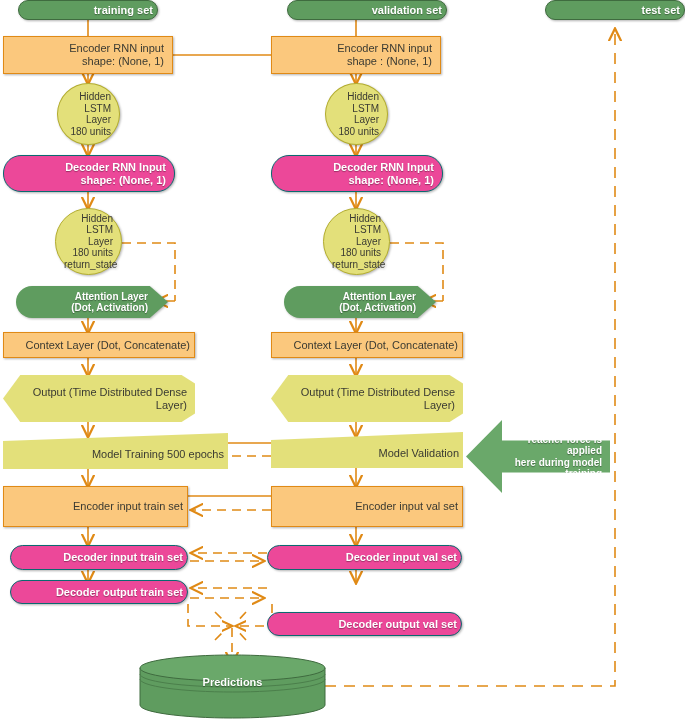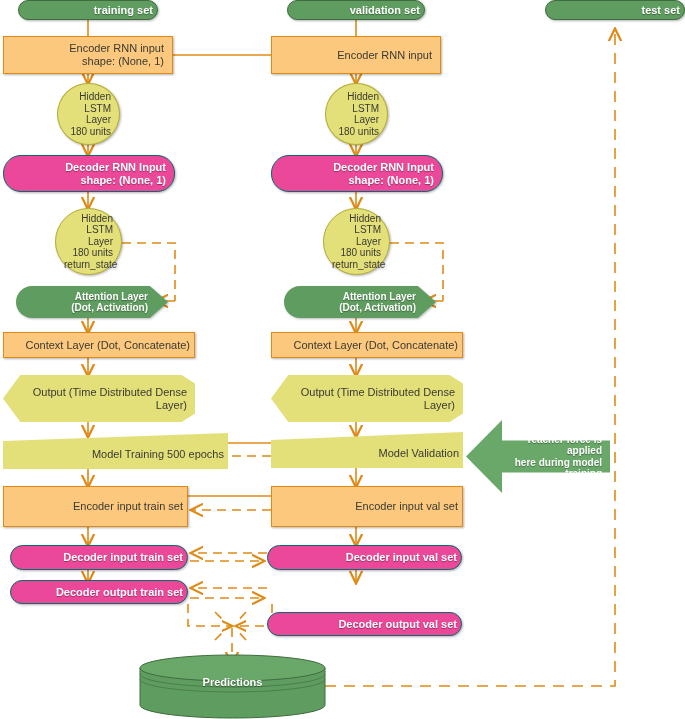--- a/index.html
+++ b/index.html
@@ -171,27 +171,28 @@
   </div>
 
   <div class="node pill-teal shadow" style="left:10px;top:545px;width:178px;height:25px;">
     <span>Decoder input train set</span>
   </div>
 
   <div class="node pill-teal shadow" style="left:10px;top:580px;width:178px;height:24px;">
     <span>Decoder output train set</span>
   </div>
 
-  <div class="node pill-green shadow" style="left:287px;top:0px;width:138px;height:20px;">
+  <div class="node pill-green shadow" style="left:287px;top:0px;width:160px;height:20px;">
     <span>validation  set</span>
   </div>
 
   <div class="node box-orange shadow" style="left:271px;top:36px;width:170px;height:38px;">
     <span>
       <span>Encoder RNN input</span>
+      <span>shape : (None, 1)</span>
     </span>
   </div>
 
   <div class="node circle-yellow shadow" style="left:325px;top:83px;width:63px;height:62px;">
     <span>
       <span>Hidden</span>
       <span>LSTM Layer</span>
       <span>180 units</span>
     </span>
   </div>

